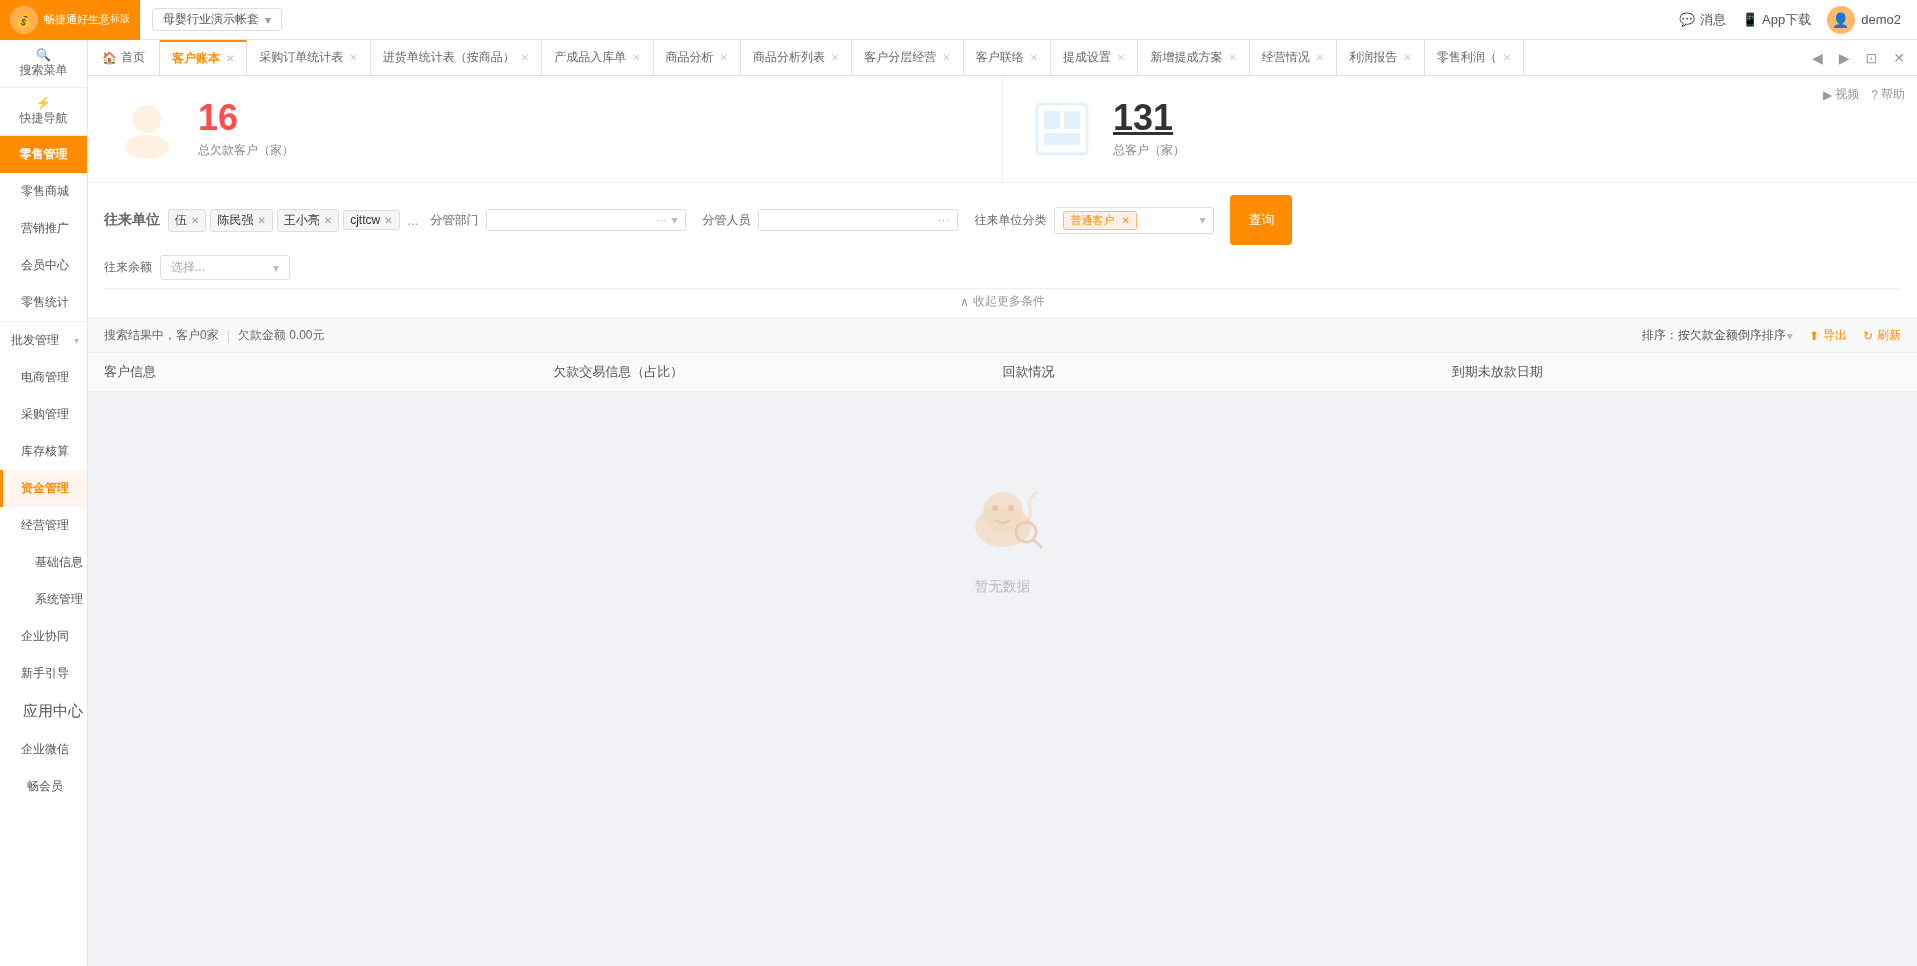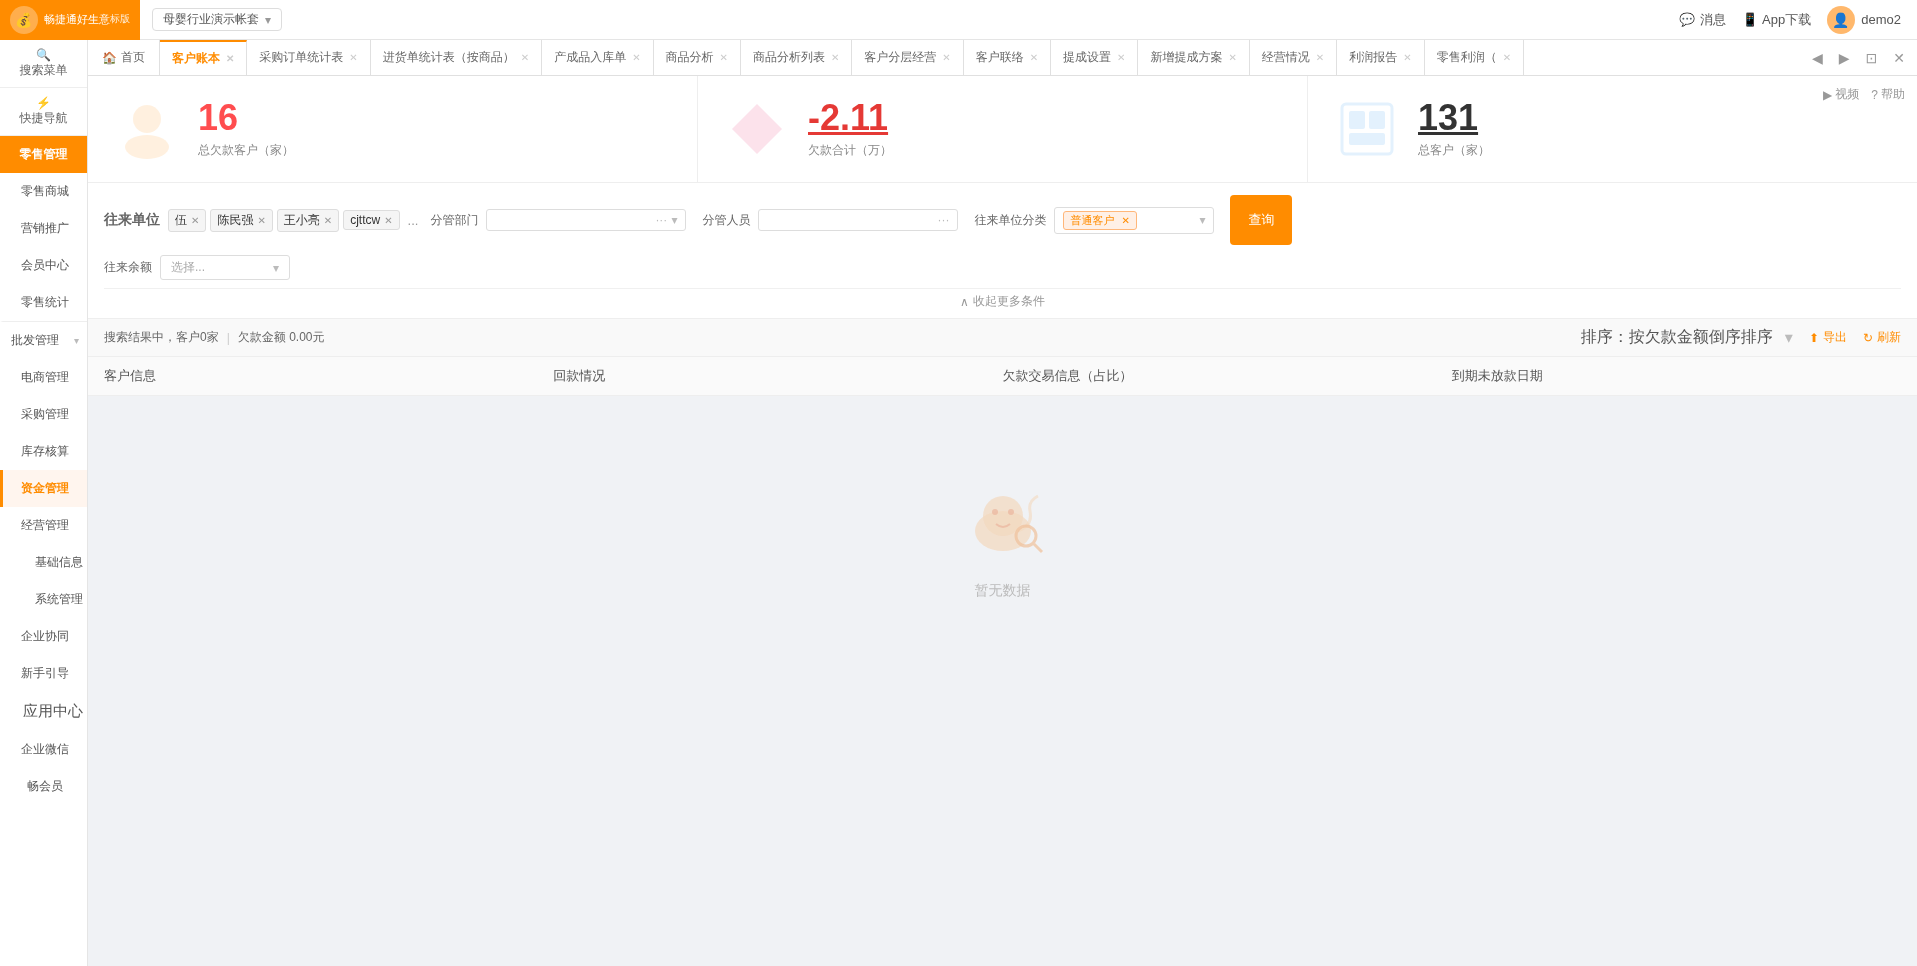--- a/index.html
+++ b/index.html
@@ -182,32 +182,20 @@
                 <circle cx="30" cy="20" r="14" fill="#ff8c00"></circle>
                 <ellipse cx="30" cy="48" rx="22" ry="12" fill="#ff8c00"></ellipse>
               </svg>
           </div>
           <div>
             <div style="font-size:36px;font-weight:bold;color:#ff4d4f;line-height:1;">16</div>
             <div style="font-size:12px;color:#888;margin-top:6px;">总欠款客户（家）</div>
           </div>
         </div>
 
-        <div style="flex:1;padding:18px 24px;display:flex;align-items:center;border-right:1px solid #eee;position:relative;">
-          <div style="width:70px;height:70px;opacity:0.12;font-size:48px;display:flex;align-items:center;justify-content:center;margin-right:16px;color:#e91e8c;">
-            <svg width="60" height="60" viewBox="0 0 60 60">
-                <path d="M30 5 L55 30 L30 55 L5 30 Z" fill="#e91e63"></path>
-                <text x="20" y="36" font-size="18" fill="#e91e63">¥</text>
-              </svg>
-          </div>
-          <div>
-            <div style="font-size:36px;font-weight:bold;color:#e53935;line-height:1;text-decoration:underline;">-2.11</div>
-            <div style="font-size:12px;color:#888;margin-top:6px;">欠款合计（万）</div>
-          </div>
-        </div>
 
         <div style="flex:1;padding:18px 24px;display:flex;align-items:center;position:relative;">
           <div style="width:70px;height:70px;opacity:0.12;font-size:48px;display:flex;align-items:center;justify-content:center;margin-right:16px;color:#2196f3;">
             <svg width="60" height="60" viewBox="0 0 60 60">
                 <rect x="5" y="5" width="50" height="50" rx="4" fill="none" stroke="#2196f3" stroke-width="3"></rect>
                 <rect x="12" y="12" width="16" height="18" rx="2" fill="#2196f3"></rect>
                 <rect x="32" y="12" width="16" height="18" rx="2" fill="#2196f3"></rect>
                 <rect x="12" y="34" width="36" height="12" rx="2" fill="#2196f3"></rect>
               </svg>
           </div>
@@ -287,44 +275,44 @@
           <span>∧</span>
           <span style="margin-left:4px;">收起更多条件</span>
         </div>
       </div>
 
       <div style="background:#f9f9f9;padding:8px 16px;display:flex;align-items:center;font-size:12px;color:#666;border-bottom:1px solid #eee;">
         <span>搜索结果中，客户0家</span>
         <span style="margin:0 8px;color:#ccc;">|</span>
         <span>欠款金额 0.00元</span>
         <div style="margin-left:auto;display:flex;align-items:center;gap:16px;">
-          <div style="display:flex;align-items:center;gap:12px;font-size:16px;color:#555;cursor:pointer;">
+          <div style="display:flex;align-items:center;gap:1px;font-size:12px;color:#555;cursor:pointer;">
             <span>排序：按欠款金额倒序排序</span>
             <span style="color:#bbb;">▾</span>
           </div>
           <div style="display:flex;align-items:center;gap:4px;font-size:12px;color:#ff8c00;cursor:pointer;">
             <span>⬆</span>
             <span>导出</span>
           </div>
           <div style="display:flex;align-items:center;gap:4px;font-size:12px;color:#ff8c00;cursor:pointer;">
             <span>↻</span>
             <span>刷新</span>
           </div>
         </div>
       </div>
 
       <div style="display:flex;padding:10px 16px;background:#fafafa;border-bottom:1px solid #eee;font-size:13px;color:#555;font-weight:500;">
         <div style="flex:2;">
           <span>客户信息</span>
         </div>
         <div style="flex:2;">
+          <span>欠款交易信息（占比）</span>
+        </div>
+        <div style="flex:2;">
           <span>回款情况</span>
-        </div>
-        <div style="flex:2;">
-          <span>欠款交易信息（占比）</span>
         </div>
         <div style="flex:2;">
           <span>到期未放款日期</span>
         </div>
       </div>
 
       <div style="display:flex;flex-direction:column;align-items:center;justify-content:center;padding:80px 0;color:#bbb;font-size:14px;">
         <div style="width:90px;height:90px;margin-bottom:16px;opacity:0.6;">
           <svg width="90" height="90" viewBox="0 0 90 90">
 

